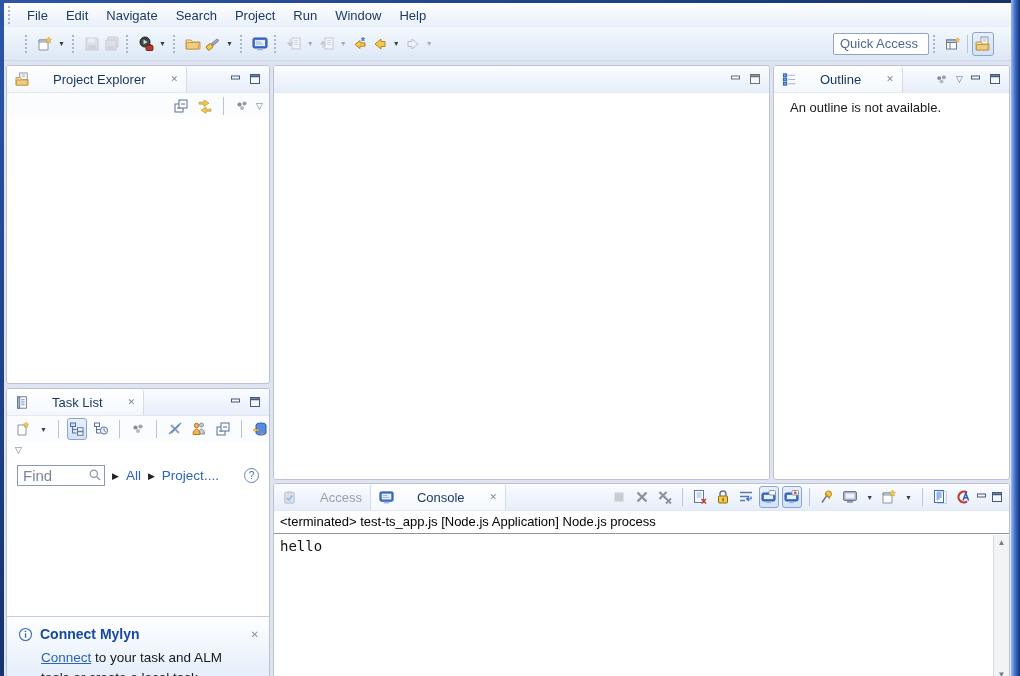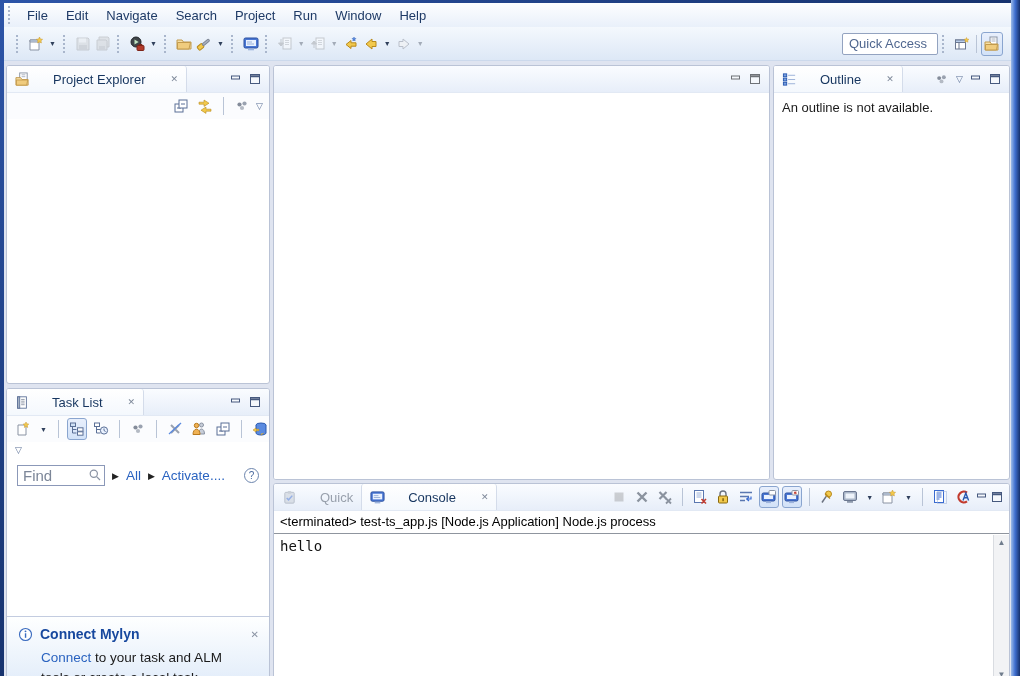--- a/index.html
+++ b/index.html
@@ -7,21 +7,21 @@
   body{font-family:"Liberation Sans",sans-serif;background:#dfe4f0;position:relative}
   .window{position:absolute;inset:0;background:#dfe4f0;overflow:hidden}
   .frame-top{position:absolute;left:0;top:0;width:100%;height:3px;background:linear-gradient(90deg,#2d55a8,#17336e)}
   .frame-left{position:absolute;left:0;top:0;width:4px;height:100%;background:linear-gradient(180deg,#2d55a8,#17336e)}
   .frame-right{position:absolute;right:0;top:0;width:9px;height:100%;background:linear-gradient(90deg,#9dbbe8 0%,#3f6fd0 45%,#16306b 100%)}
 
   .menubar{position:absolute;left:4px;right:9px;top:3px;height:24px;background:linear-gradient(180deg,#fdfeff,#e9f0fa);display:flex;align-items:center;font-size:13px;color:#1e3a66}
   .menu-item{padding:16px 9px;height:100%;display:flex;align-items:center;cursor:default}
   .grip{width:5px;height:18px;border-left:2px dotted #a9b6cc;margin:0 5px 0 4px;flex:none}
 
-  .toolbar{position:absolute;left:4px;right:9px;top:27px;height:34px;background:linear-gradient(180deg,#f4f8fd,#dde8f6);border-bottom:1px solid #ccd9ec;display:flex;align-items:center;padding:0 8px}
+  .toolbar{position:absolute;left:4px;right:9px;top:27px;height:34px;background:linear-gradient(180deg,#f4f8fd,#dde8f6);border-bottom:1px solid #ccd9ec;display:flex;align-items:center;padding:0 17px}
   .tbtn{display:inline-flex;align-items:center;justify-content:center;height:24px;padding:0 2px;border-radius:3px;flex:none}
   .icn{width:16px;height:16px;flex:none}
   .dd{font-size:7px;color:#30405c;padding:0 3px;flex:none}
   .dd.gray{color:#a3abb8}
   .disabled{opacity:.42;filter:grayscale(.85)}
   .pressed{border:1px solid #8aa5cf;background:linear-gradient(#e8effc,#d2e2f8);border-radius:3px}
   .qa-input{width:96px;height:22px;border:1px solid #93a3c0;border-radius:2px;background:#fff;font-size:13px;color:#44618f;padding:0 6px;font-family:inherit;flex:none}
   .qa-input::placeholder{color:#50678f;opacity:1}
   .vsep{width:1px;height:18px;background:#b9c4d6;margin:0 4px;flex:none}
   .spacer{flex:1}
@@ -39,30 +39,30 @@
   .ptoolbar.left{justify-content:flex-start}
   .sbtn{display:inline-flex;align-items:center;justify-content:center;height:22px;min-width:20px;border-radius:3px;flex:none}
 
   .find-row{display:flex;align-items:center;padding:6px 10px;gap:7px;font-size:13.5px}
   .find-input{width:88px;height:21px;border:1px solid #8b98b8;padding:0 20px 0 5px;font-size:15px;color:#333;font-family:inherit}
   .find-input::placeholder{color:#7c8698;opacity:1}
   .find-wrap{position:relative;flex:none}
   .find-wrap svg{position:absolute;right:3px;top:3px}
   .tri{font-size:9px;color:#222}
   .link{color:#2a63c0;text-decoration:none;cursor:pointer}
-  .link.u{}
+  .link.u{text-decoration:underline}
   .help-circle{width:15px;height:15px;border:1px solid #6b84ad;border-radius:50%;color:#4a6a9e;font-size:10px;display:inline-flex;align-items:center;justify-content:center;margin-left:auto}
 
   .mylyn{position:absolute;left:0;right:0;top:227px;height:90px;border-top:1px solid #c3cce0;background:linear-gradient(180deg,#feffff,#d8e6f8);padding:9px 10px 0 11px;font-size:13.5px;color:#1b1b1b}
   .mylyn-head{display:flex;align-items:center;gap:7px}
   .mylyn-title{font-weight:bold;font-size:14px;color:#17489e}
   .mylyn-close{margin-left:auto;color:#8a93a3;font-size:10px}
   .mylyn-body{margin:6px 0 0 23px;line-height:1.5}
 
-  .outline-msg{padding:7px 8px;font-size:13px;color:#1a1a1a}
+  .outline-msg{padding:7px 16px;font-size:13px;color:#1a1a1a}
 
   .console-status{height:23px;line-height:22px;border-bottom:1px solid #8f959e;padding:0 6px;font-size:13px;color:#000;background:#fff;white-space:nowrap;overflow:hidden}
   .console-body{position:absolute;left:0;right:0;top:51px;bottom:0;background:#fff}
   .console-text{font-family:"DejaVu Sans Mono",monospace;font-size:14px;padding:3px 6px;color:#111}
   .vscroll{position:absolute;top:0;right:0;bottom:0;width:16px;background:#f2f3f5;border-left:1px solid #d9dce1;display:flex;flex-direction:column;justify-content:space-between;align-items:center;padding:3px 0;color:#707d8d;font-size:8px}
   .chead-btns{margin-left:auto;display:flex;align-items:center;gap:3px;padding:0 6px;color:#46597e}
 </style>
 </head>
 <body>
 
@@ -342,21 +342,21 @@
       <span class="find-wrap">
         <input class="find-input" placeholder="Find" style="">
         <svg width="14" height="14" viewBox="0 0 14 14">
             <circle cx="5.8" cy="5.8" r="3.6" fill="none" stroke="#8a93a3" stroke-width="1.2"></circle>
             <path d="M8.6 8.6l3.4 3.4" stroke="#8a93a3" stroke-width="1.2"></path>
           </svg>
       </span>
       <span class="tri">▶</span>
       <span class="link">All</span>
       <span class="tri">▶</span>
-      <span class="link">Activate....</span>
+      <span class="link">Project....</span>
       <span class="help-circle">?</span>
     </div>
     <div style="height:100px;background:#fff"></div>
     <div class="mylyn">
       <div class="mylyn-head">
         <svg width="15" height="15" viewBox="0 0 16 16">
             <circle cx="8" cy="8" r="6.4" fill="#fff" stroke="#3a6bbf" stroke-width="1.2"></circle>
             <rect x="7.3" y="6.7" width="1.5" height="4.8" fill="#3a6bbf"></rect>
             <circle cx="8" cy="4.6" r="1" fill="#3a6bbf"></circle>
           </svg>
@@ -420,21 +420,21 @@
   </div>
 
   <div class="panel" style="left:273px;top:483px;width:737px;height:200px">
     <div class="phead">
       <div class="tab inactive">
         <svg class="icn" style="width:15px;height:15px;opacity:.55" viewBox="0 0 16 16">
             <rect x="3" y="2.5" width="10" height="11.5" rx="1" fill="#c9cfd8" stroke="#8a93a3"></rect>
             <rect x="6" y="1" width="4" height="3" rx="1" fill="#aab2bd"></rect>
             <path d="M5 8.5l2 2 4-4.5" stroke="#4a77d4" stroke-width="1.6" fill="none"></path>
           </svg>
-        <span>Quick</span>
+        <span>Access</span>
       </div>
       <div class="tab" style="border-left:1px solid #d4dcea;border-top-left-radius:3px">
         <svg class="icn" style="width:15px;height:15px" viewBox="0 0 16 16">
             <rect x="1" y="2" width="14" height="10" rx="1.5" fill="#4a77d4" stroke="#2a4f9e"></rect>
             <rect x="3" y="4" width="10" height="6" fill="#eaf2ff"></rect>
             <path d="M4 6h5M4 8h7" stroke="#9ab0d8" stroke-width="1"></path>
             <rect x="5" y="12.5" width="6" height="1.8" fill="#9db4dd"></rect>
           </svg>
         <span>Console</span>
         <span class="close">✕</span>

